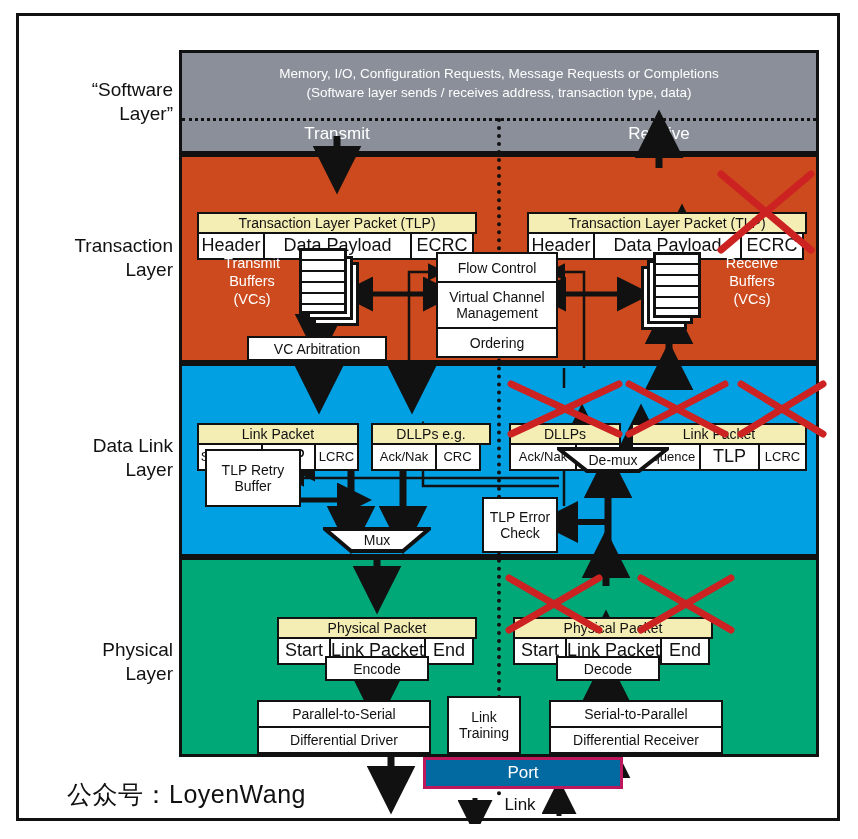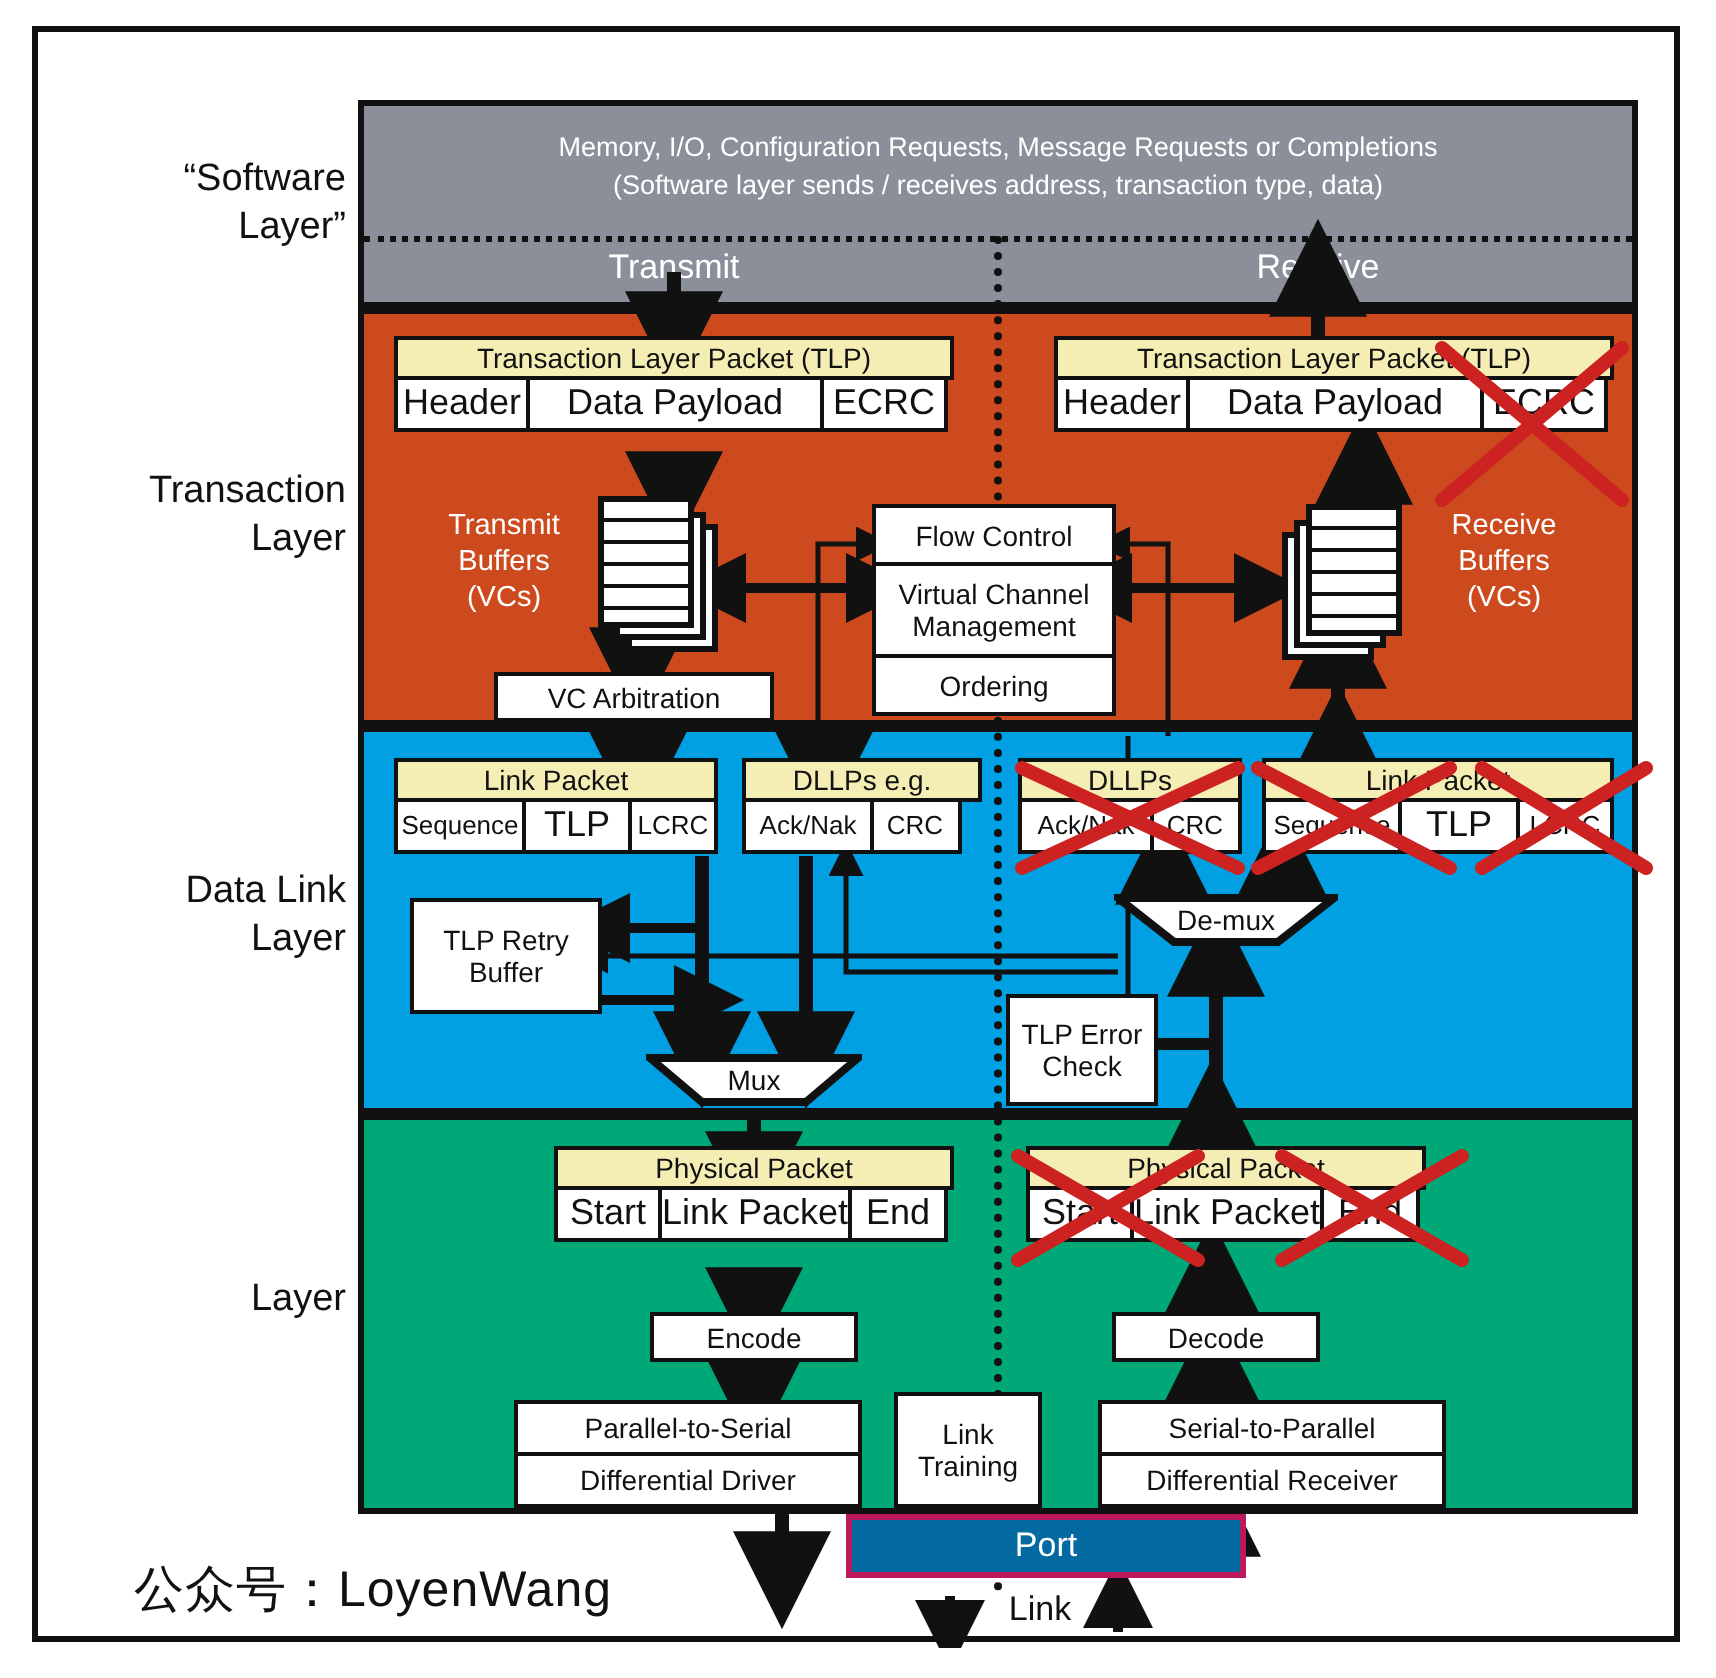--- a/index.html
+++ b/index.html
@@ -62,21 +62,21 @@
   }
 
   
   .wbox {
     position: absolute; background: #fff; border: 2.5px solid #111;
     box-sizing: border-box; color: #111; display: flex;
     align-items: center; justify-content: center; text-align: center;
     font-size: 14px; line-height: 16px;
   }
   
-  .pkt { position: absolute; }
+  .pkt { position: absolute; margin-top: 44px; }
   .pkt .pkt-title {
     position: relative; background: #f5eeb4; border: 2.5px solid #111;
     box-sizing: border-box; height: 22px; display: flex; align-items: center;
     justify-content: center; font-size: 14px; color: #111;
   }
   .pkt .pkt-row { position: relative; display: flex; height: 28px; margin-top: -2.5px; }
   .pkt .pkt-cell {
     background: #fff; border: 2.5px solid #111; box-sizing: border-box;
     display: flex; align-items: center; justify-content: center;
     font-size: 18px; color: #111; margin-right: -2.5px;
@@ -142,20 +142,21 @@
   </div>
   <div class="layer-label" id="lbl-transaction">
     <div>Transaction</div>
     <div>Layer</div>
   </div>
   <div class="layer-label" id="lbl-datalink">
     <div>Data Link</div>
     <div>Layer</div>
   </div>
   <div class="layer-label" id="lbl-physical">
+    <div>Physical</div>
     <div>Layer</div>
   </div>
 
   <div id="sw-text">
     <div>Memory, I/O, Configuration Requests, Message Requests or Completions</div>
     <div>(Software layer sends / receives address, transaction type, data)</div>
   </div>
   <div id="dotted-div-h"></div>
   <div class="tr-label" id="lbl-transmit">Transmit</div>
   <div class="tr-label" id="lbl-receive">Receive</div>
@@ -374,21 +375,21 @@
     <div class="mux-label">Mux</div>
   </div>
 
   <div class="muxwrap" style="left:538px; top:430px; width:112px; height:28px;">
     <svg width="112" height="28" viewBox="0 0 112 28">
       <polygon points="2,3 110,3 82,25 30,25" fill="#ffffff" stroke="#111" stroke-width="4"></polygon>
     </svg>
     <div class="mux-label">De-mux</div>
   </div>
 
-  <div class="wbox" style="left:484px; top:481px; width:76px; height:56px; flex-direction:column;">
+  <div class="wbox" style="left:463px; top:481px; width:76px; height:56px; flex-direction:column;">
     <div>TLP Error</div>
     <div>Check</div>
   </div>
 
   <div class="pkt" style="left:258px; top:557px; width:200px;">
     <div class="pkt-title">Physical Packet</div>
     <div class="pkt-row">
       <div class="pkt-cell" style="width:54px;">Start</div>
       <div class="pkt-cell" style="width:98px;">Link Packet</div>
       <div class="pkt-cell" style="width:50px;">End</div>

